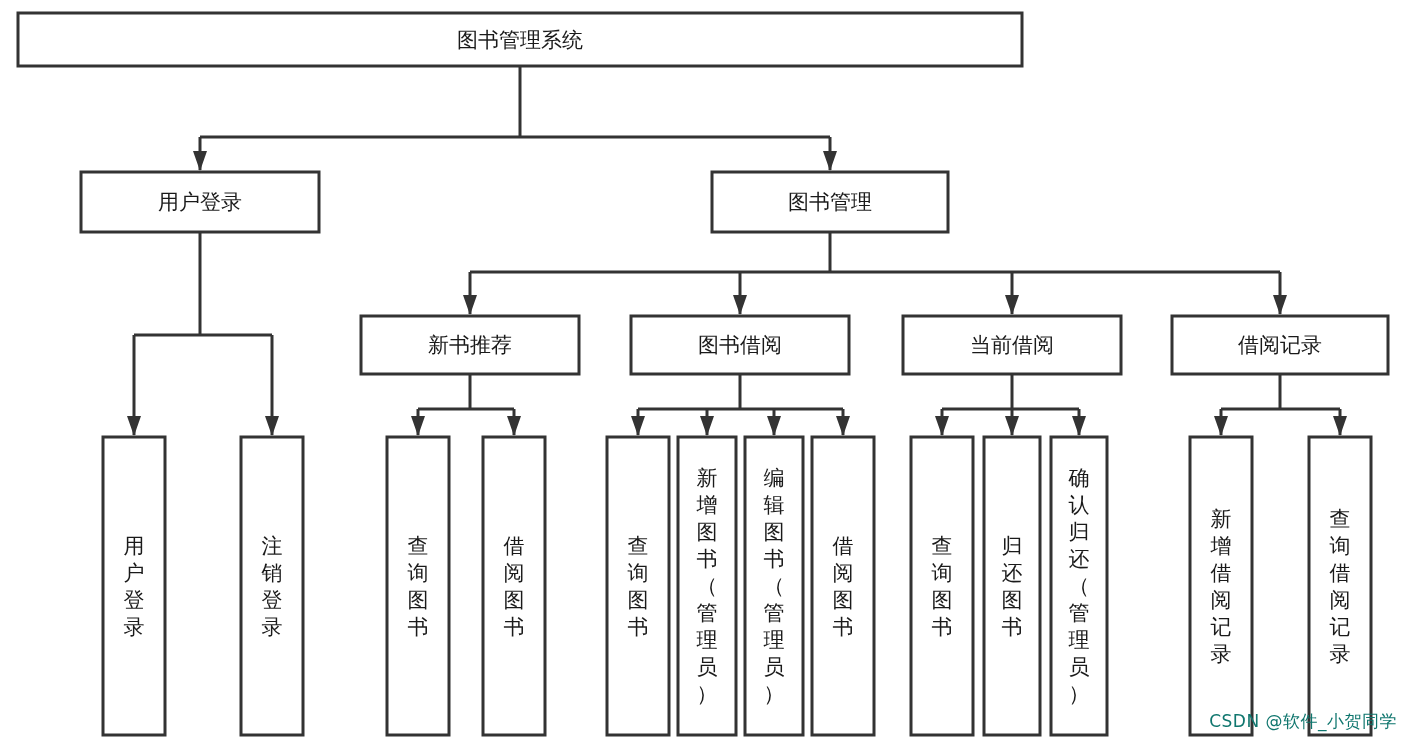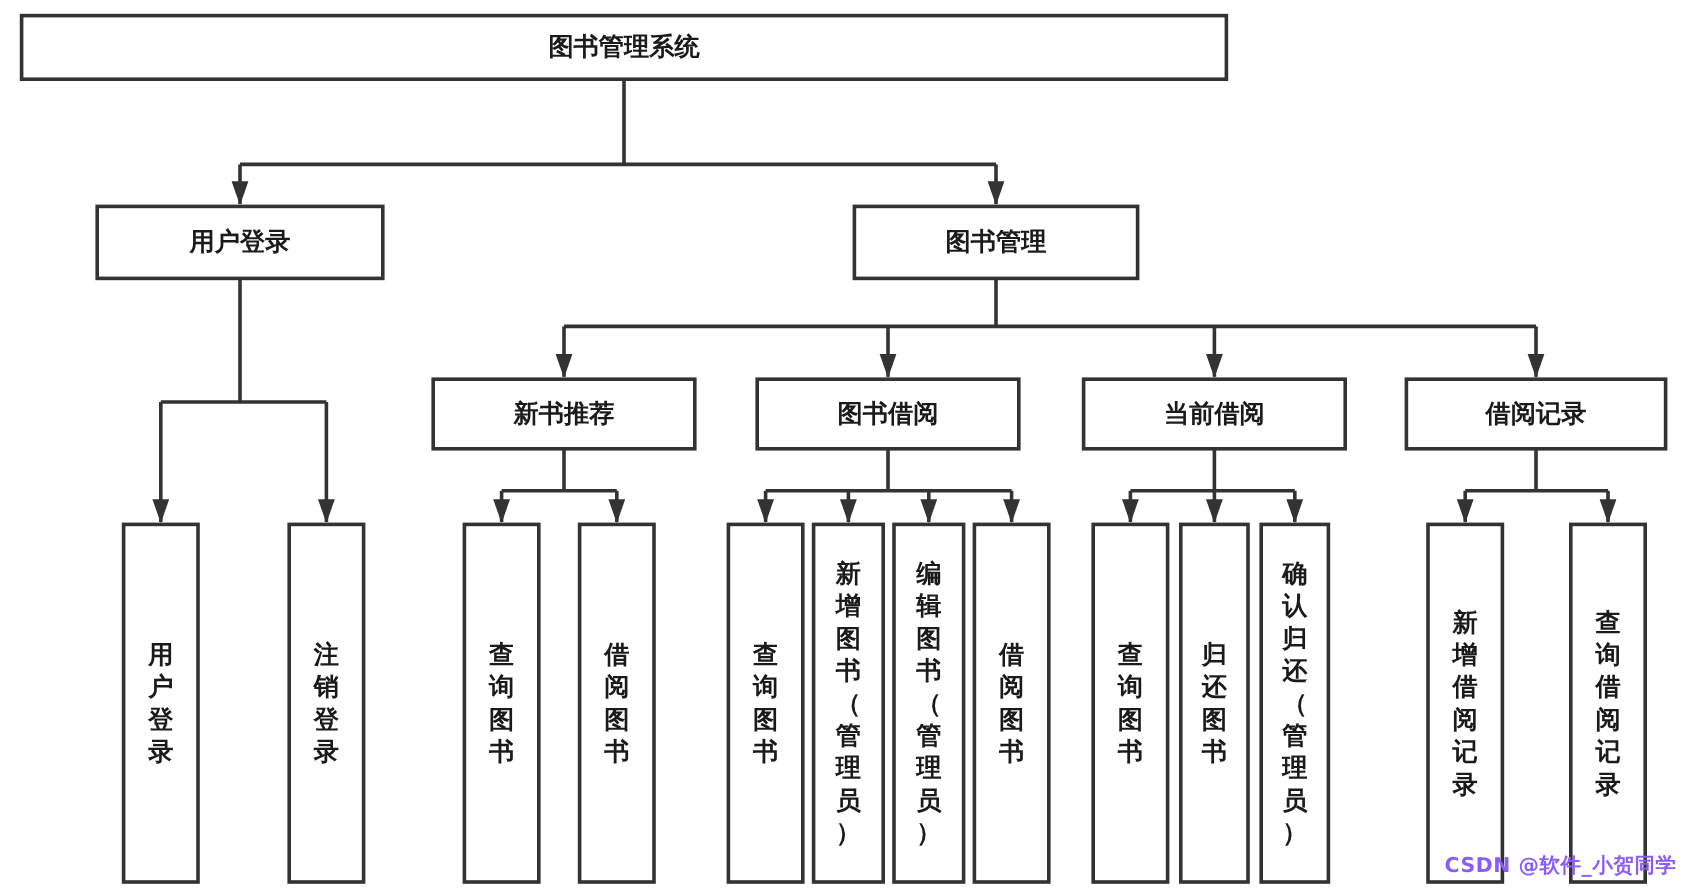--- a/index.html
+++ b/index.html
@@ -11,21 +11,20 @@
     width: 1405px;
     height: 747px;
     font-family: "DejaVu Sans", "Liberation Sans", sans-serif;
     overflow: hidden;
     position: relative;
   }
   #diagram-root {
     position: relative;
     width: 1405px;
     height: 737px;
-    font-weight: bold;
   }
   svg.tree {
     position: absolute;
     top: 0;
     left: 0;
     width: 1405px;
     height: 747px;
     display: block;
   }
   .node-box {
@@ -55,21 +54,21 @@
     font-size: 21px;
     fill: #1a1a1a;
     text-anchor: middle;
   }
   .watermark {
     position: absolute;
     right: 8px;
     bottom: 4px;
     font-family: "DejaVu Sans", "Liberation Sans", sans-serif;
     font-size: 17px;
-    color: #8b5cf6;
+    color: #0f766e;
     white-space: nowrap;
     letter-spacing: 0.5px;
     pointer-events: none;
   }
 </style>
 </head>
 <body>
 
 <div id="diagram-root">
   <svg class="tree" viewBox="0 0 1405 747">

